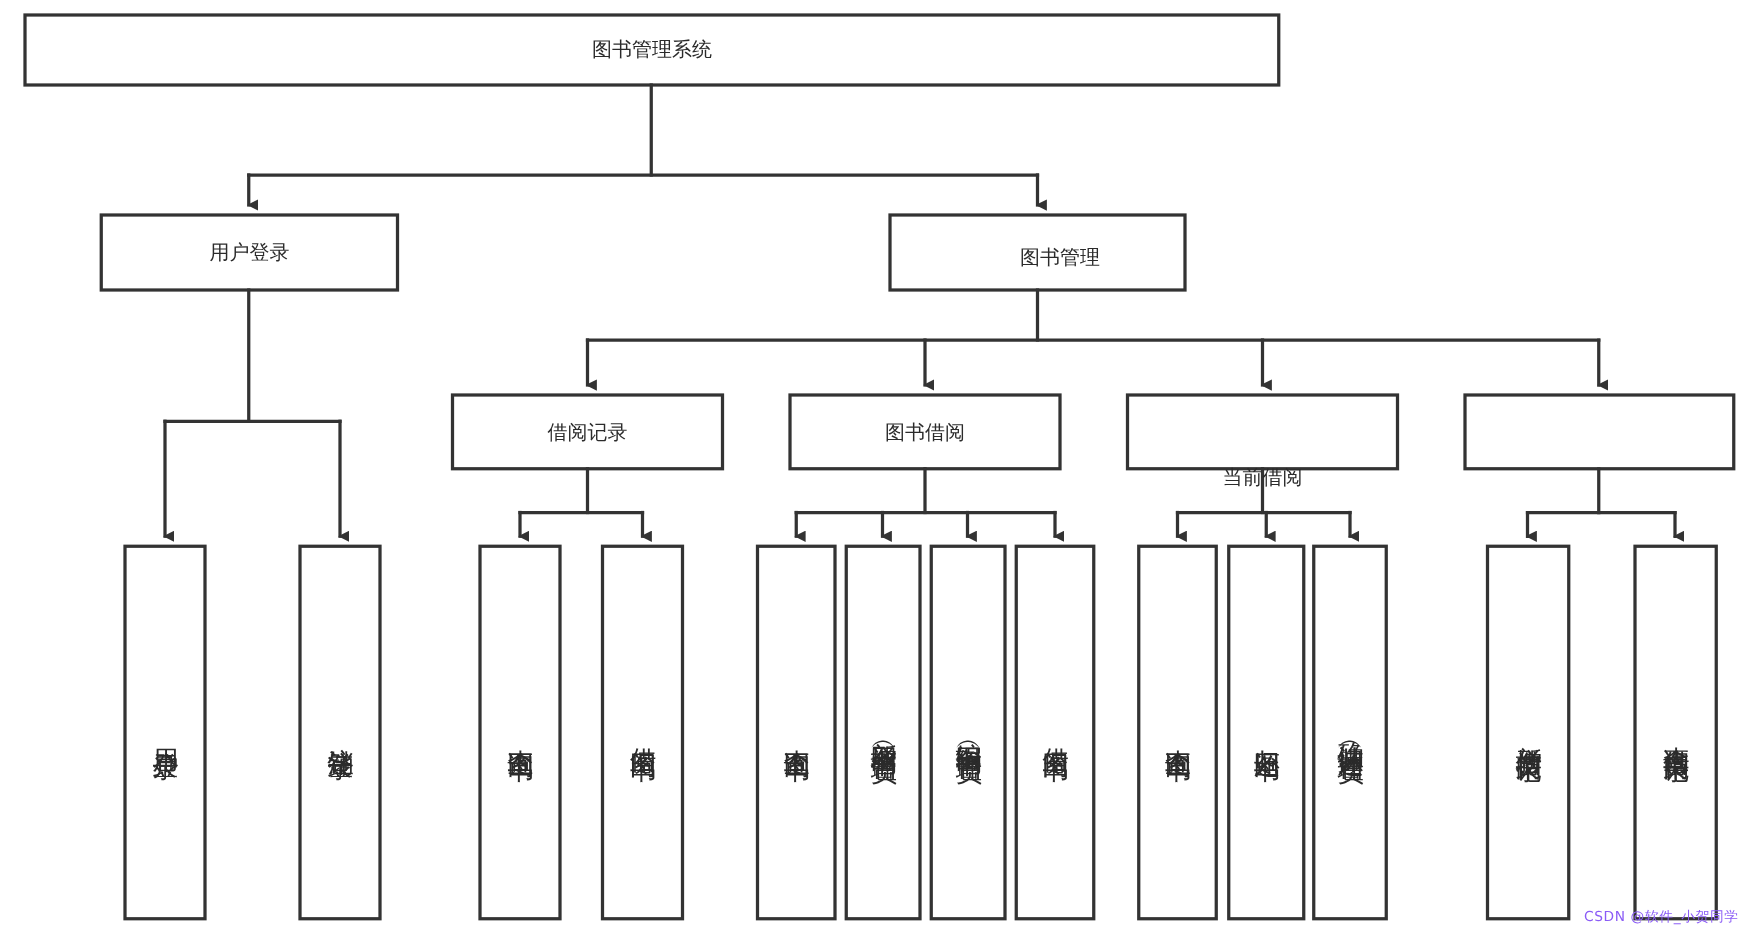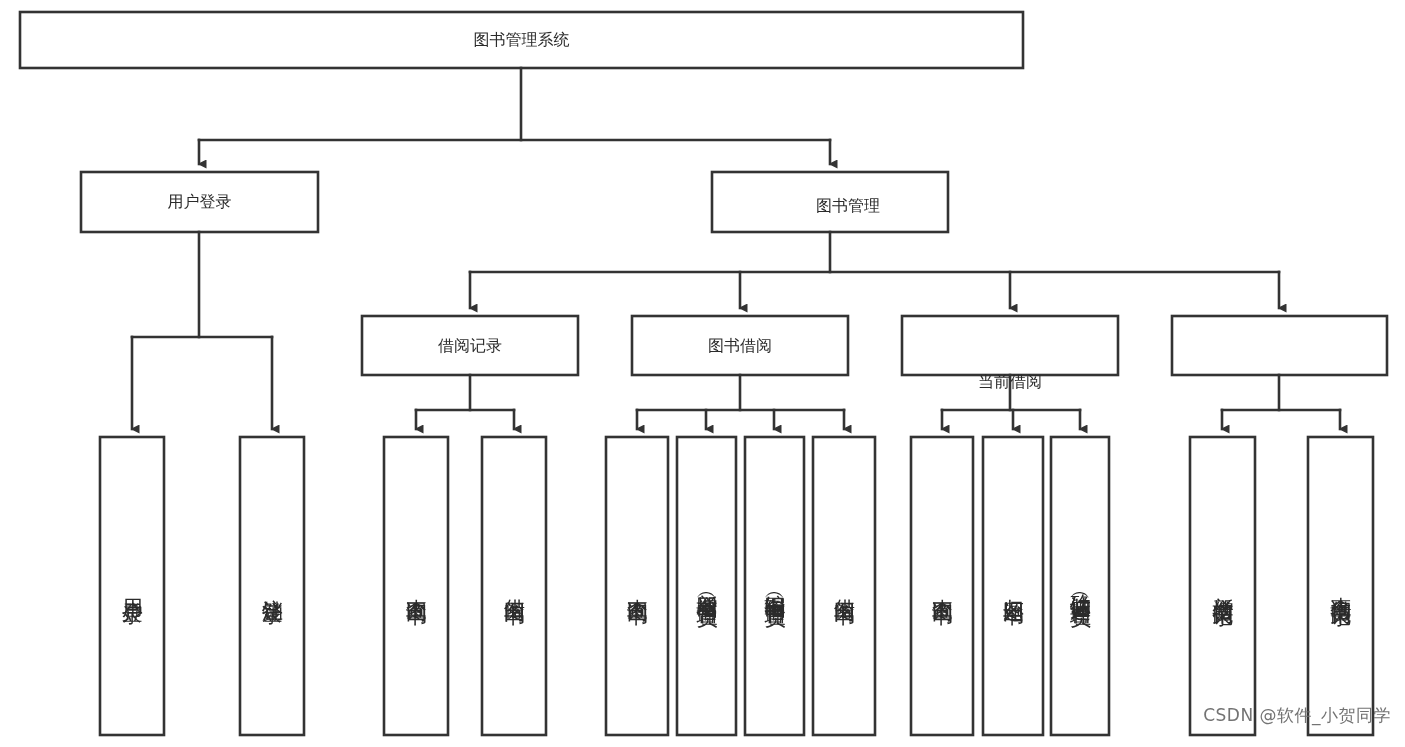--- a/index.html
+++ b/index.html
@@ -57,23 +57,23 @@
   .node-label.vert {
     writing-mode: vertical-rl;
     text-orientation: upright;
     font-size: 21px;
     letter-spacing: 2px;
     line-height: 1.0;
   }
   .watermark {
     position: absolute;
     right: 14px;
-    bottom: 20px;
-    font-size: 17px;
-    color: #737373;
+    bottom: 6px;
+    font-size: 11px;
+    color: #8b5cf6;
     letter-spacing: 0.5px;
     white-space: nowrap;
   }
 </style>
 </head>
 <body>
 
 <div id="diagram-root">
 
   <svg id="flow" viewBox="0 0 1405 747" xmlns="http://www.w3.org/2000/svg">

